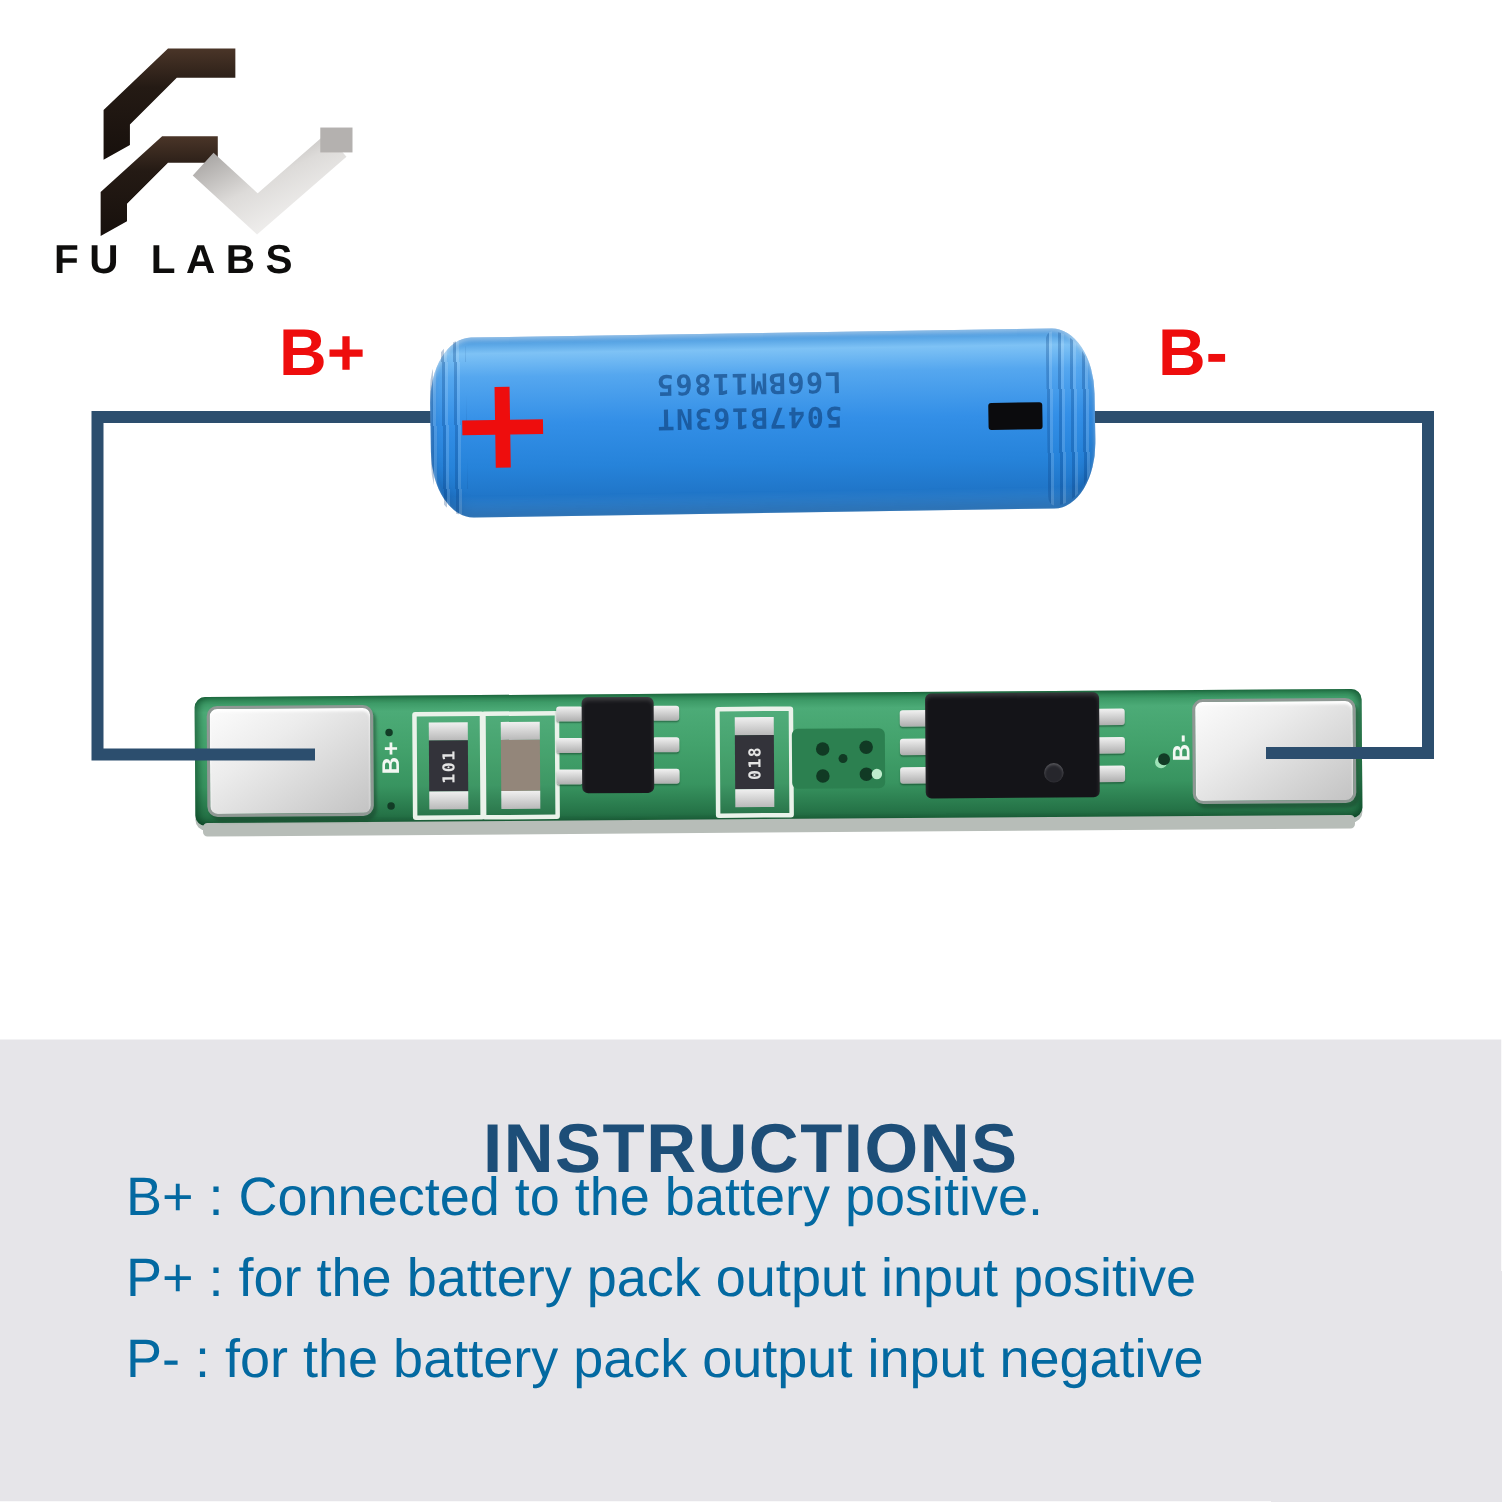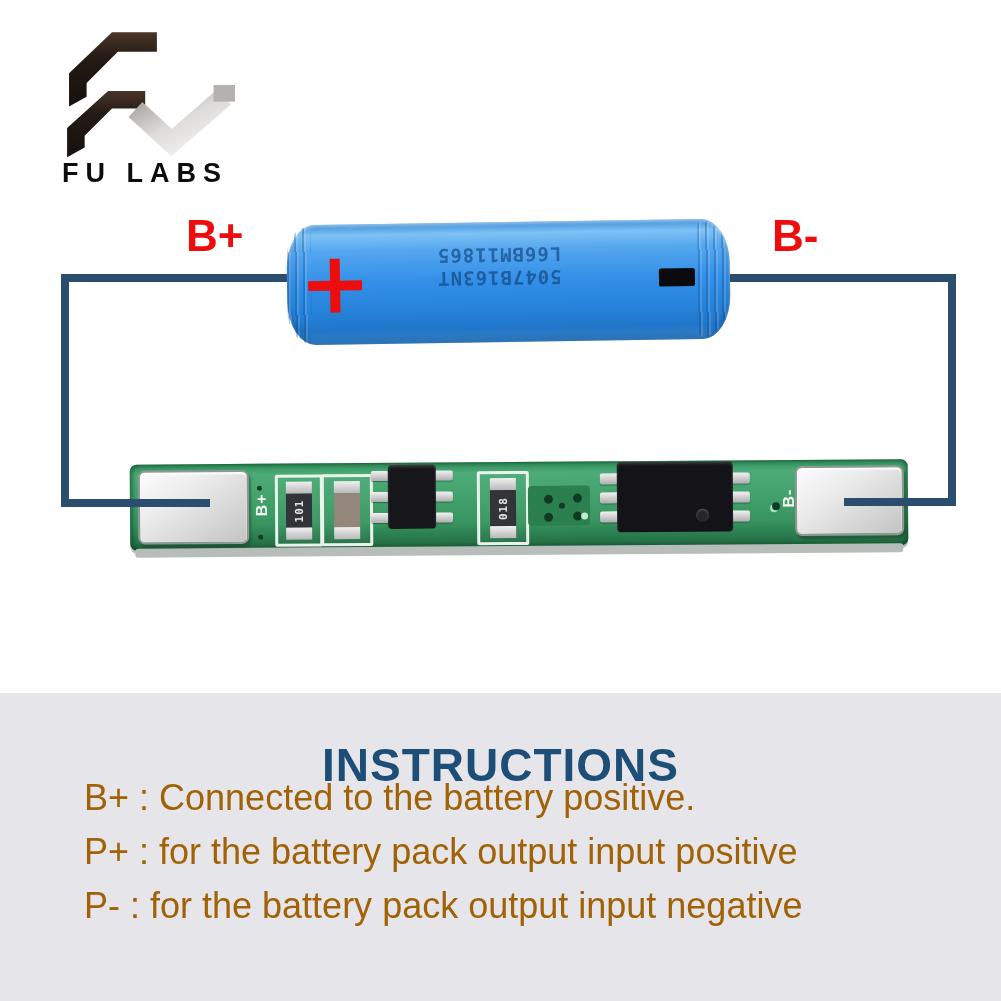--- a/index.html
+++ b/index.html
@@ -3,21 +3,21 @@
 <meta charset="utf-8">
 <style>
   html,body{margin:0;padding:0;}
   body{width:1001px;height:1001px;position:relative;background:#ffffff;overflow:hidden;
        font-family:"Liberation Sans",sans-serif;}
   .abs{position:absolute;}
 
   
   #logo{left:30px;top:12px;width:205px;height:148px;}
   #logo-text{left:36px;top:158px;font-size:27px;font-weight:bold;letter-spacing:7px;
-             color:#0e0d0c;white-space:nowrap;margin-left:26px;}
+             color:#0e0d0c;white-space:nowrap;}
 
   
   #wires{left:0;top:0;width:1001px;height:1001px;z-index:3;pointer-events:none;}
 
   
   #battery{left:287px;top:222px;width:443px;height:120px;z-index:4;
     border-radius:28px/44px;transform:rotate(-0.9deg);
     background:linear-gradient(180deg,#3c8fd9 0%,#7ec2f5 9%,#55a7ef 22%,#338fe7 48%,#2683da 72%,#2076c9 88%,#3c8bd2 100%);
     box-shadow:inset 0 2px 3px rgba(255,255,255,.45), inset 0 -5px 9px rgba(0,40,90,.28);}
   .cap{top:2px;bottom:2px;
@@ -72,21 +72,21 @@
   #soic-dot{left:566px;top:48px;width:13px;height:13px;border-radius:50%;background:#26262c;
             box-shadow:inset 0 1px 2px rgba(255,255,255,.25);}
   #tp-patch{left:398px;top:24px;width:62px;height:40px;background:#2c8050;border-radius:4px;}
   .tp{width:9px;height:9px;border-radius:50%;background:#113a24;}
   .tp.lite{background:#bfeccd;}
 
   
   #panel{left:0;top:693px;width:1001px;height:308px;background:#e6e5e9;}
   #panel-title{left:0;top:20px;width:100%;text-align:center;font-size:46px;font-weight:bold;
                letter-spacing:1px;color:#1d4e78;margin-top:25px;}
-  #panel-lines{left:84px;top:78px;font-size:36px;line-height:54px;color:#a16207;white-space:nowrap;}
+  #panel-lines{left:84px;top:78px;font-size:36px;line-height:54px;color:#0369a1;white-space:nowrap;}
 </style>
 </head>
 <body>
 
 <svg id="logo" class="abs" viewBox="0 0 210 150">
   <defs>
     <linearGradient id="gdark" x1="0" y1="0" x2="0" y2="1">
       <stop offset="0" stop-color="#4a3528"></stop>
         <stop offset="0.35" stop-color="#241a14"></stop>
         <stop offset="1" stop-color="#17100c"></stop>

